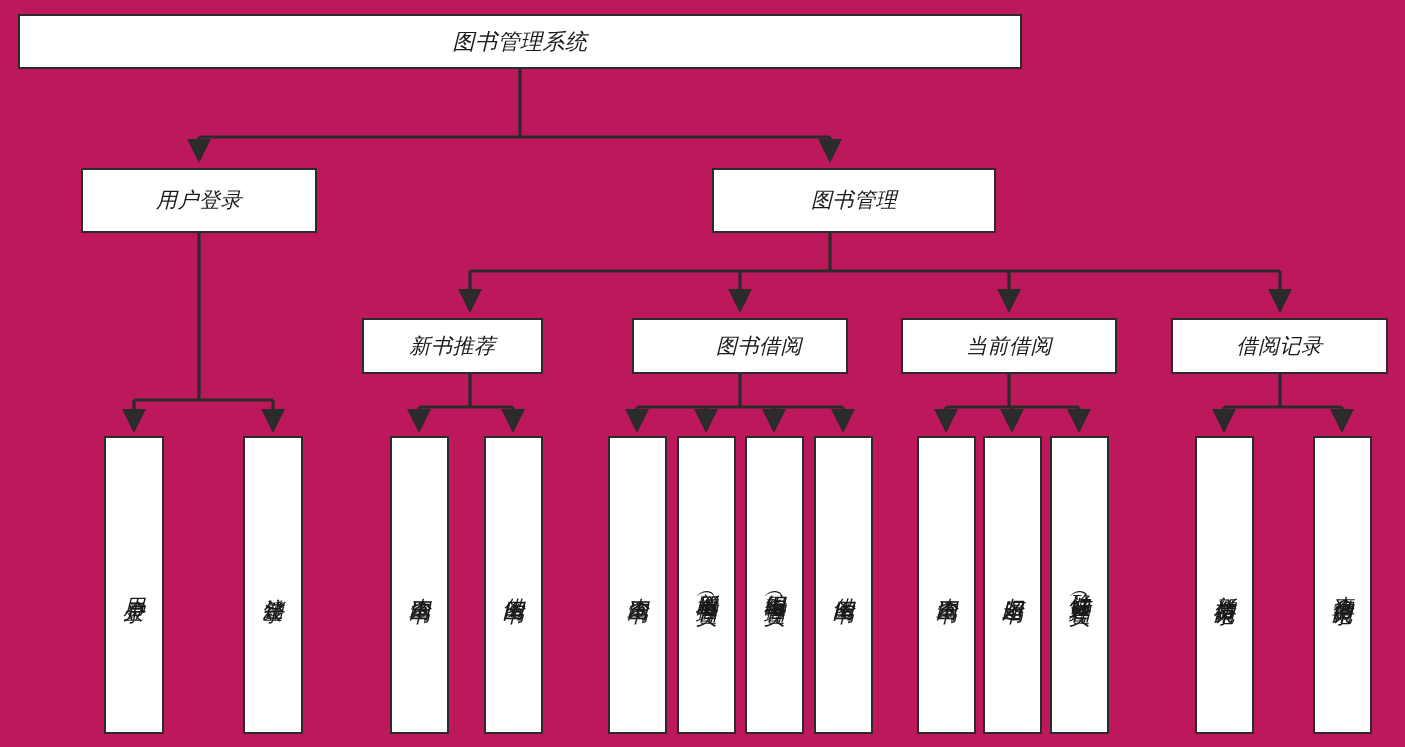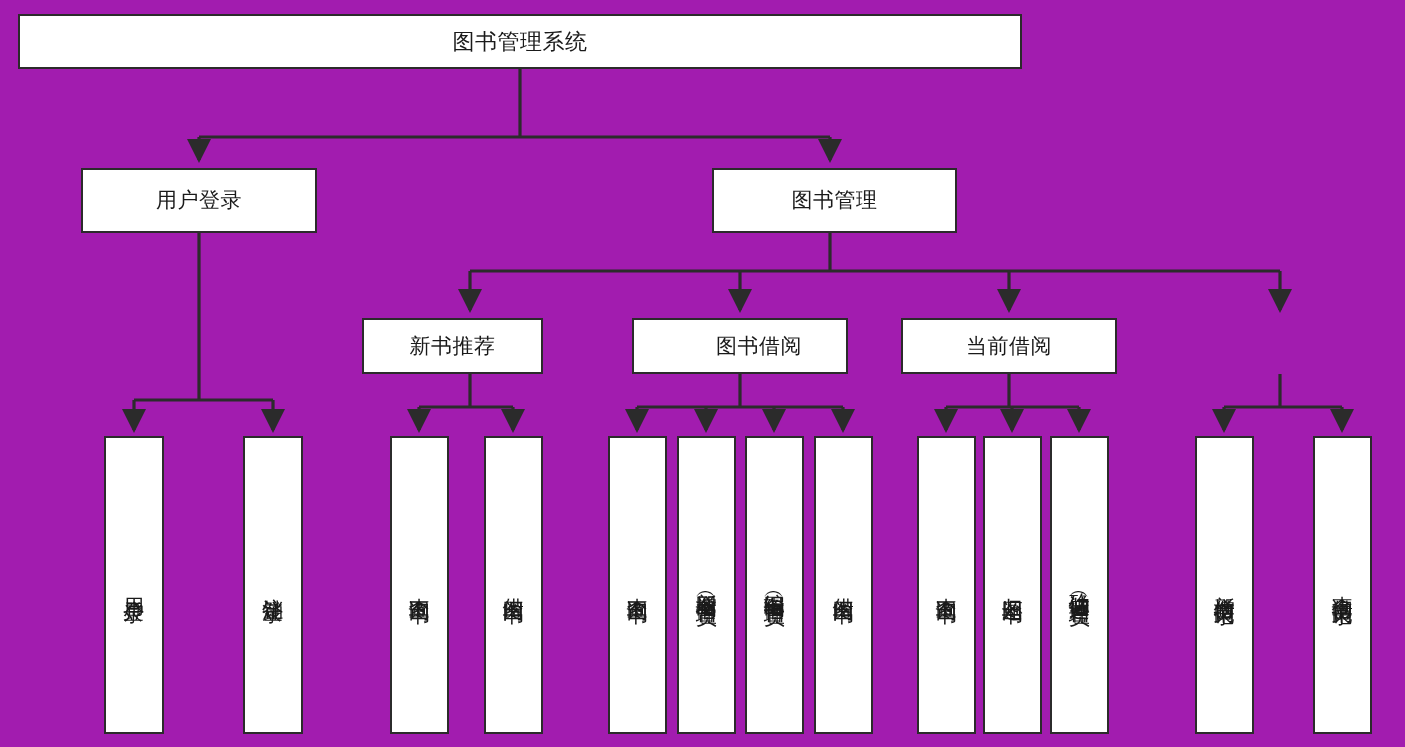--- a/index.html
+++ b/index.html
@@ -5,23 +5,24 @@
 <style>
   html, body {
     margin: 0;
     padding: 0;
     background: #ffffff;
   }
   #canvas {
     position: relative;
     width: 1405px;
     height: 747px;
-    background: #a21caf;
+    background: #be185d;
     overflow: hidden;
     font-family: "Liberation Sans", "DejaVu Sans", sans-serif;
+    font-style: italic;
   }
   #edges {
     position: absolute;
     left: 0;
     top: 0;
     width: 1405px;
     height: 747px;
     pointer-events: none;
   }
   .node {
@@ -129,36 +130,39 @@
   </svg>
 
   <div class="node horiz root" style="left:18px; top:14px; width:1004px; height:55px;">
     <span class="label">图书管理系统</span>
   </div>
 
   <div class="node horiz" style="left:81px; top:168px; width:236px; height:65px;">
     <span class="label">用户登录</span>
   </div>
 
-  <div class="node horiz" style="left:712px; top:168px; width:245px; height:65px;justify-content:center;">
+  <div class="node horiz" style="left:712px; top:168px; width:284px; height:65px;justify-content:center;">
     <span class="label">图书管理</span>
   </div>
 
   <div class="node horiz" style="left:362px; top:318px; width:181px; height:56px;">
     <span class="label">新书推荐</span>
   </div>
 
   <div class="node horiz" style="left:632px; top:318px; width:216px; height:56px;padding-left:38px;">
     <span class="label">图书借阅</span>
   </div>
 
   <div class="node horiz" style="left:901px; top:318px; width:216px; height:56px;">
     <span class="label">当前借阅</span>
   </div>
 
+  <div class="node horiz" style="left:1171px; top:318px; width:217px; height:56px;">
+    <span class="label">借阅记录</span>
+  </div>
 
   <div class="node vert" style="left:104px; top:436px; width:60px; height:298px;">
     <span class="label">用户登录</span>
   </div>
 
   <div class="node vert" style="left:243px; top:436px; width:60px; height:298px;">
     <span class="label">注销登录</span>
   </div>
 
   <div class="node vert" style="left:390px; top:436px; width:59px; height:298px;">

